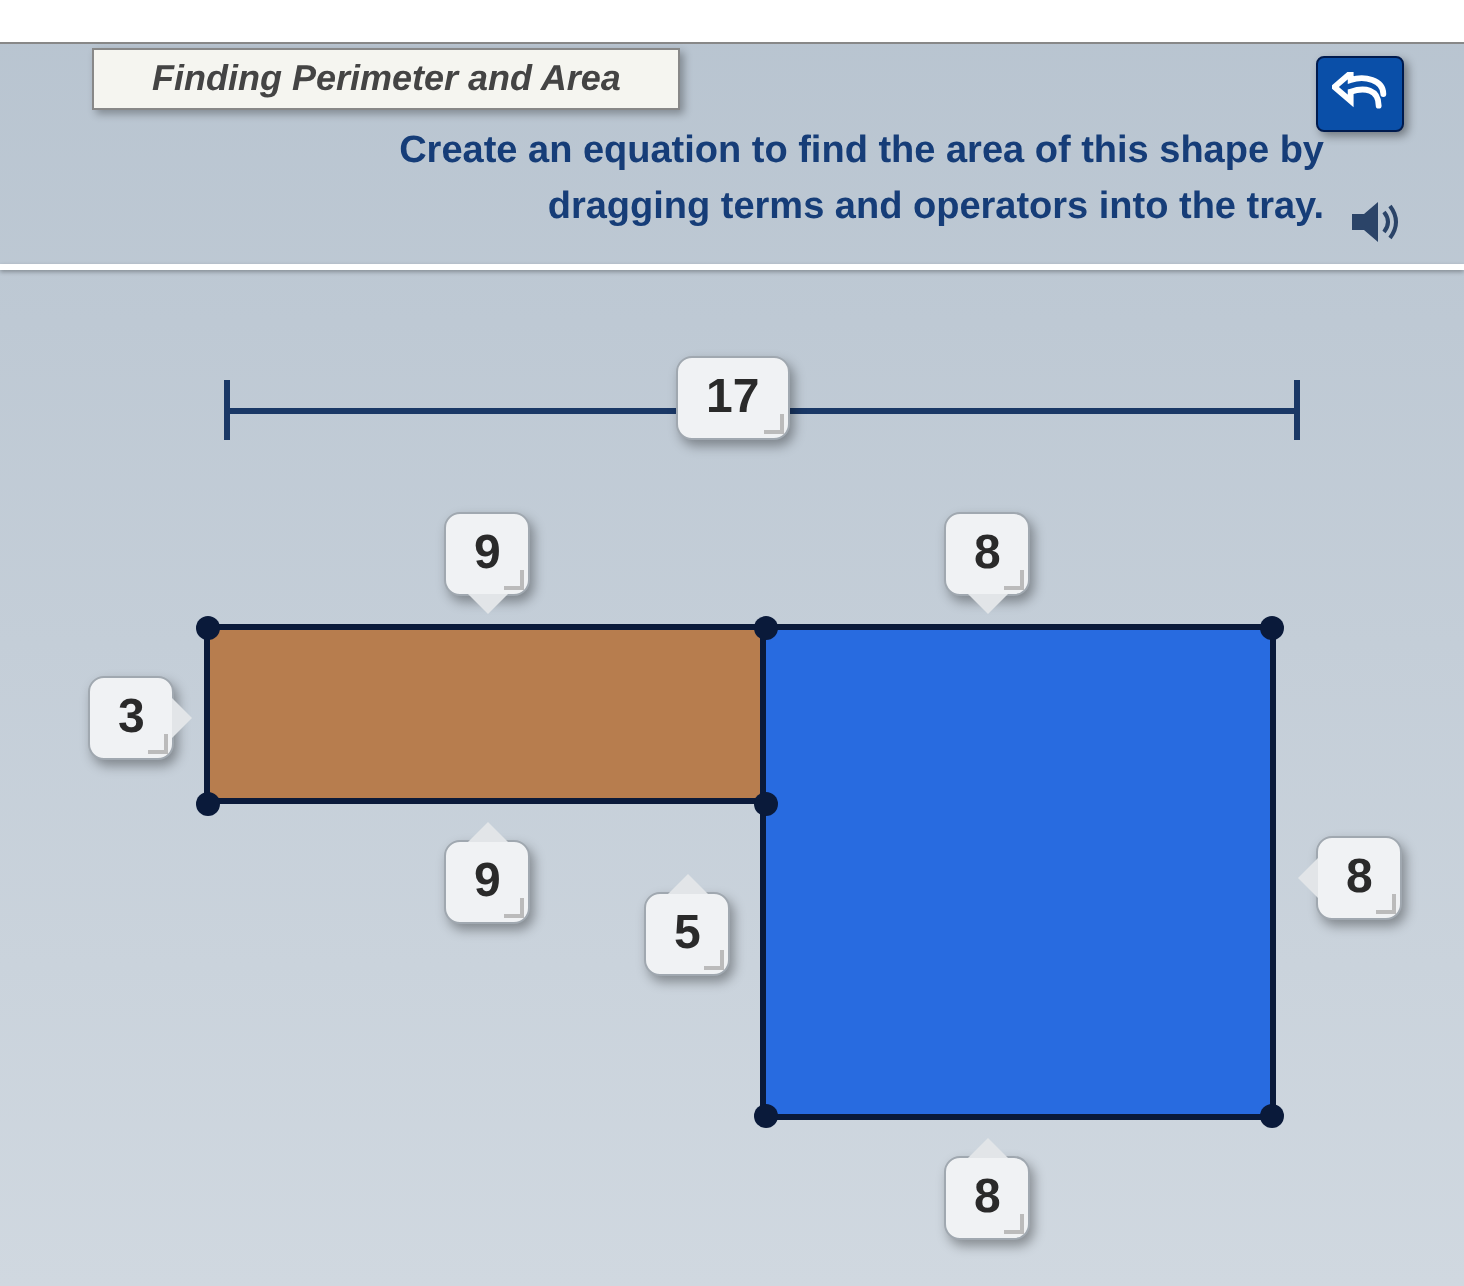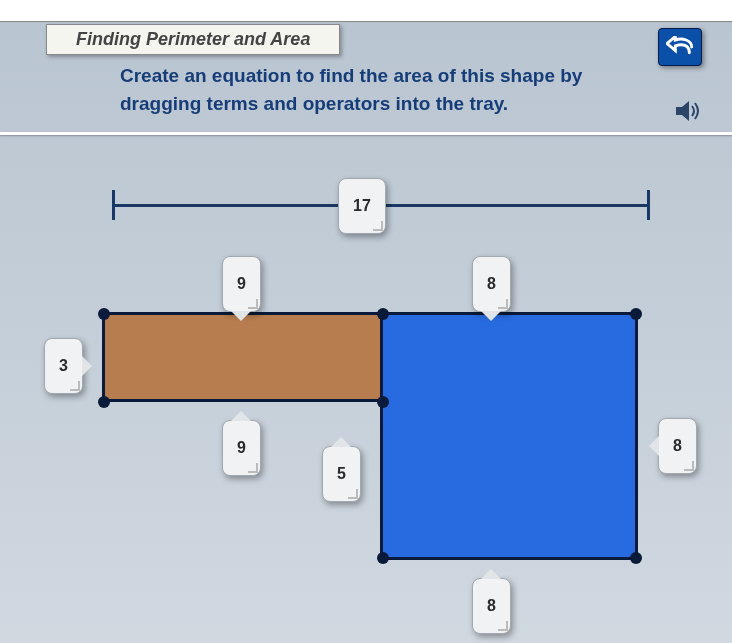--- a/index.html
+++ b/index.html
@@ -49,21 +49,21 @@
     .back-btn svg { width: 28px; height: 22px; }
     .instruction {
       position: absolute;
       top: 62px;
       left: 120px;
       right: 70px;
       color: #163d78;
       font-weight: bold;
       font-size: 19px;
       line-height: 1.45;
-      text-align: left;
+      text-align: right;
     }
     .audio-icon {
       position: absolute;
       top: 96px;
       right: 30px;
       width: 30px;
       height: 30px;
       color: #2b4468;
       cursor: pointer;
     }
@@ -130,23 +130,23 @@
       border-radius: 50%;
       transform: translate(-50%, -50%);
     }
 
     
     .chip {
       position: absolute;
       background: #f0f2f4;
       border: 1px solid #a0a8b0;
       border-radius: 8px;
-      padding: 18px 14px;
+      padding: 6px 14px;
       font-weight: bold;
-      font-size: 16px;
+      font-size: 24px;
       color: #2a2a2a;
       box-shadow: 2px 3px 6px rgba(0,0,0,0.35);
       cursor: grab;
       user-select: none;
       min-width: 36px;
       text-align: center;
     }
     .chip::after {
       content: '';
       position: absolute;

